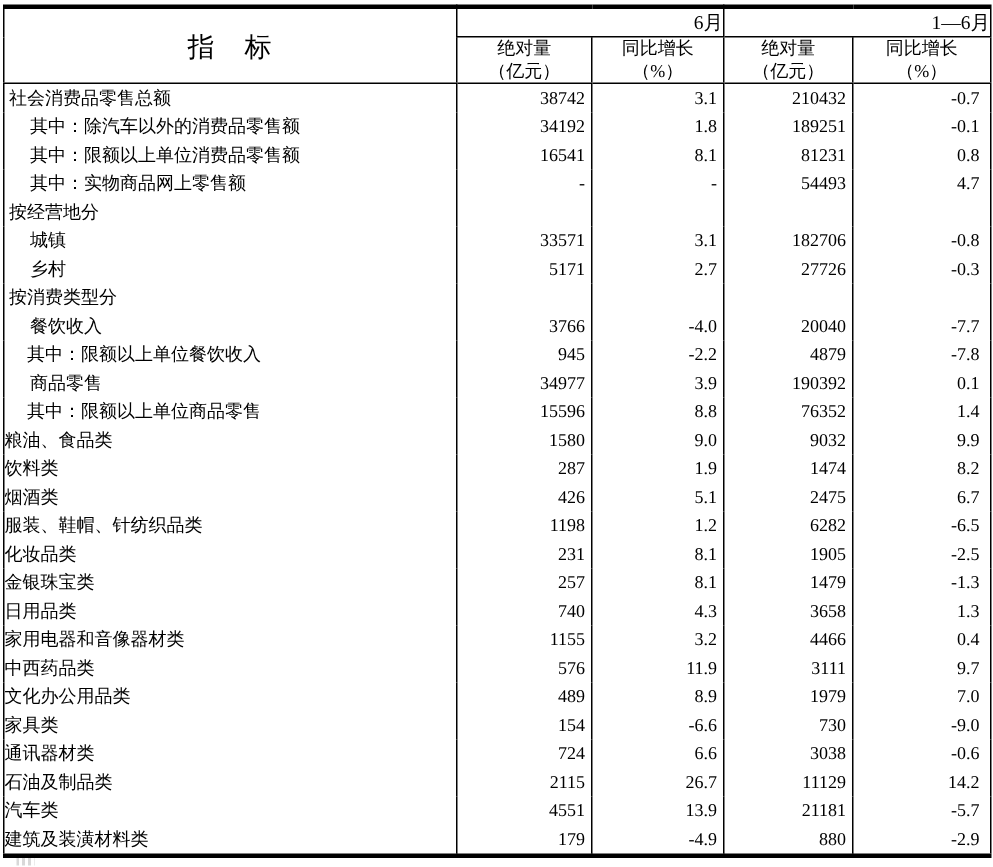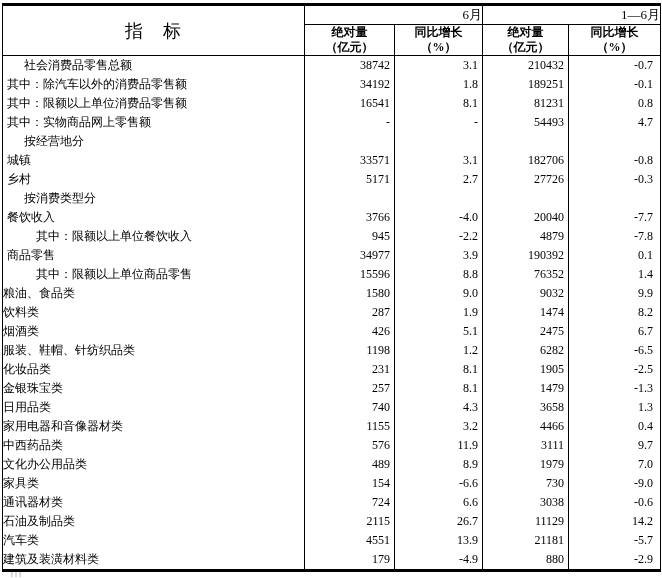--- a/index.html
+++ b/index.html
@@ -54,34 +54,33 @@
     border-left: 1px solid #000;
   }
   tr.sub-row th {
     height: 24px;
     text-align: center;
     white-space: pre-line;
     line-height: 15px;
     border-bottom: 1px solid #000;
     border-left: 1px solid #000;
     font-size: 12px;
-    font-weight: bold;
   }
   
   tbody td { height: 19px; line-height: 19px; }
   tbody td.num {
     text-align: right;
     padding-right: 4px;
     border-left: 1px solid #000;
   }
   tbody td.num:last-child { padding-right: 7px; }
   tbody td.label { text-align: left; }
-  td.i0 { padding-left: 21px; }
-  td.i1 { padding-left: 4px; }
-  td.i2 { padding-left: 33px; margin-left: 42px; }
+  td.i0 { padding-left: 3px; }
+  td.i1 { padding-left: 17px; }
+  td.i2 { padding-left: 15px; margin-left: 42px; }
   td.i3 { }
   .footnote-smudge {
     position: absolute;
     left: 11px;
     top: 572px;
     width: 12px;
     height: 5px;
     background: repeating-linear-gradient(90deg, #b9b9b9 0 2px, #ffffff 2px 4px);
     opacity: 0.55;
   }

